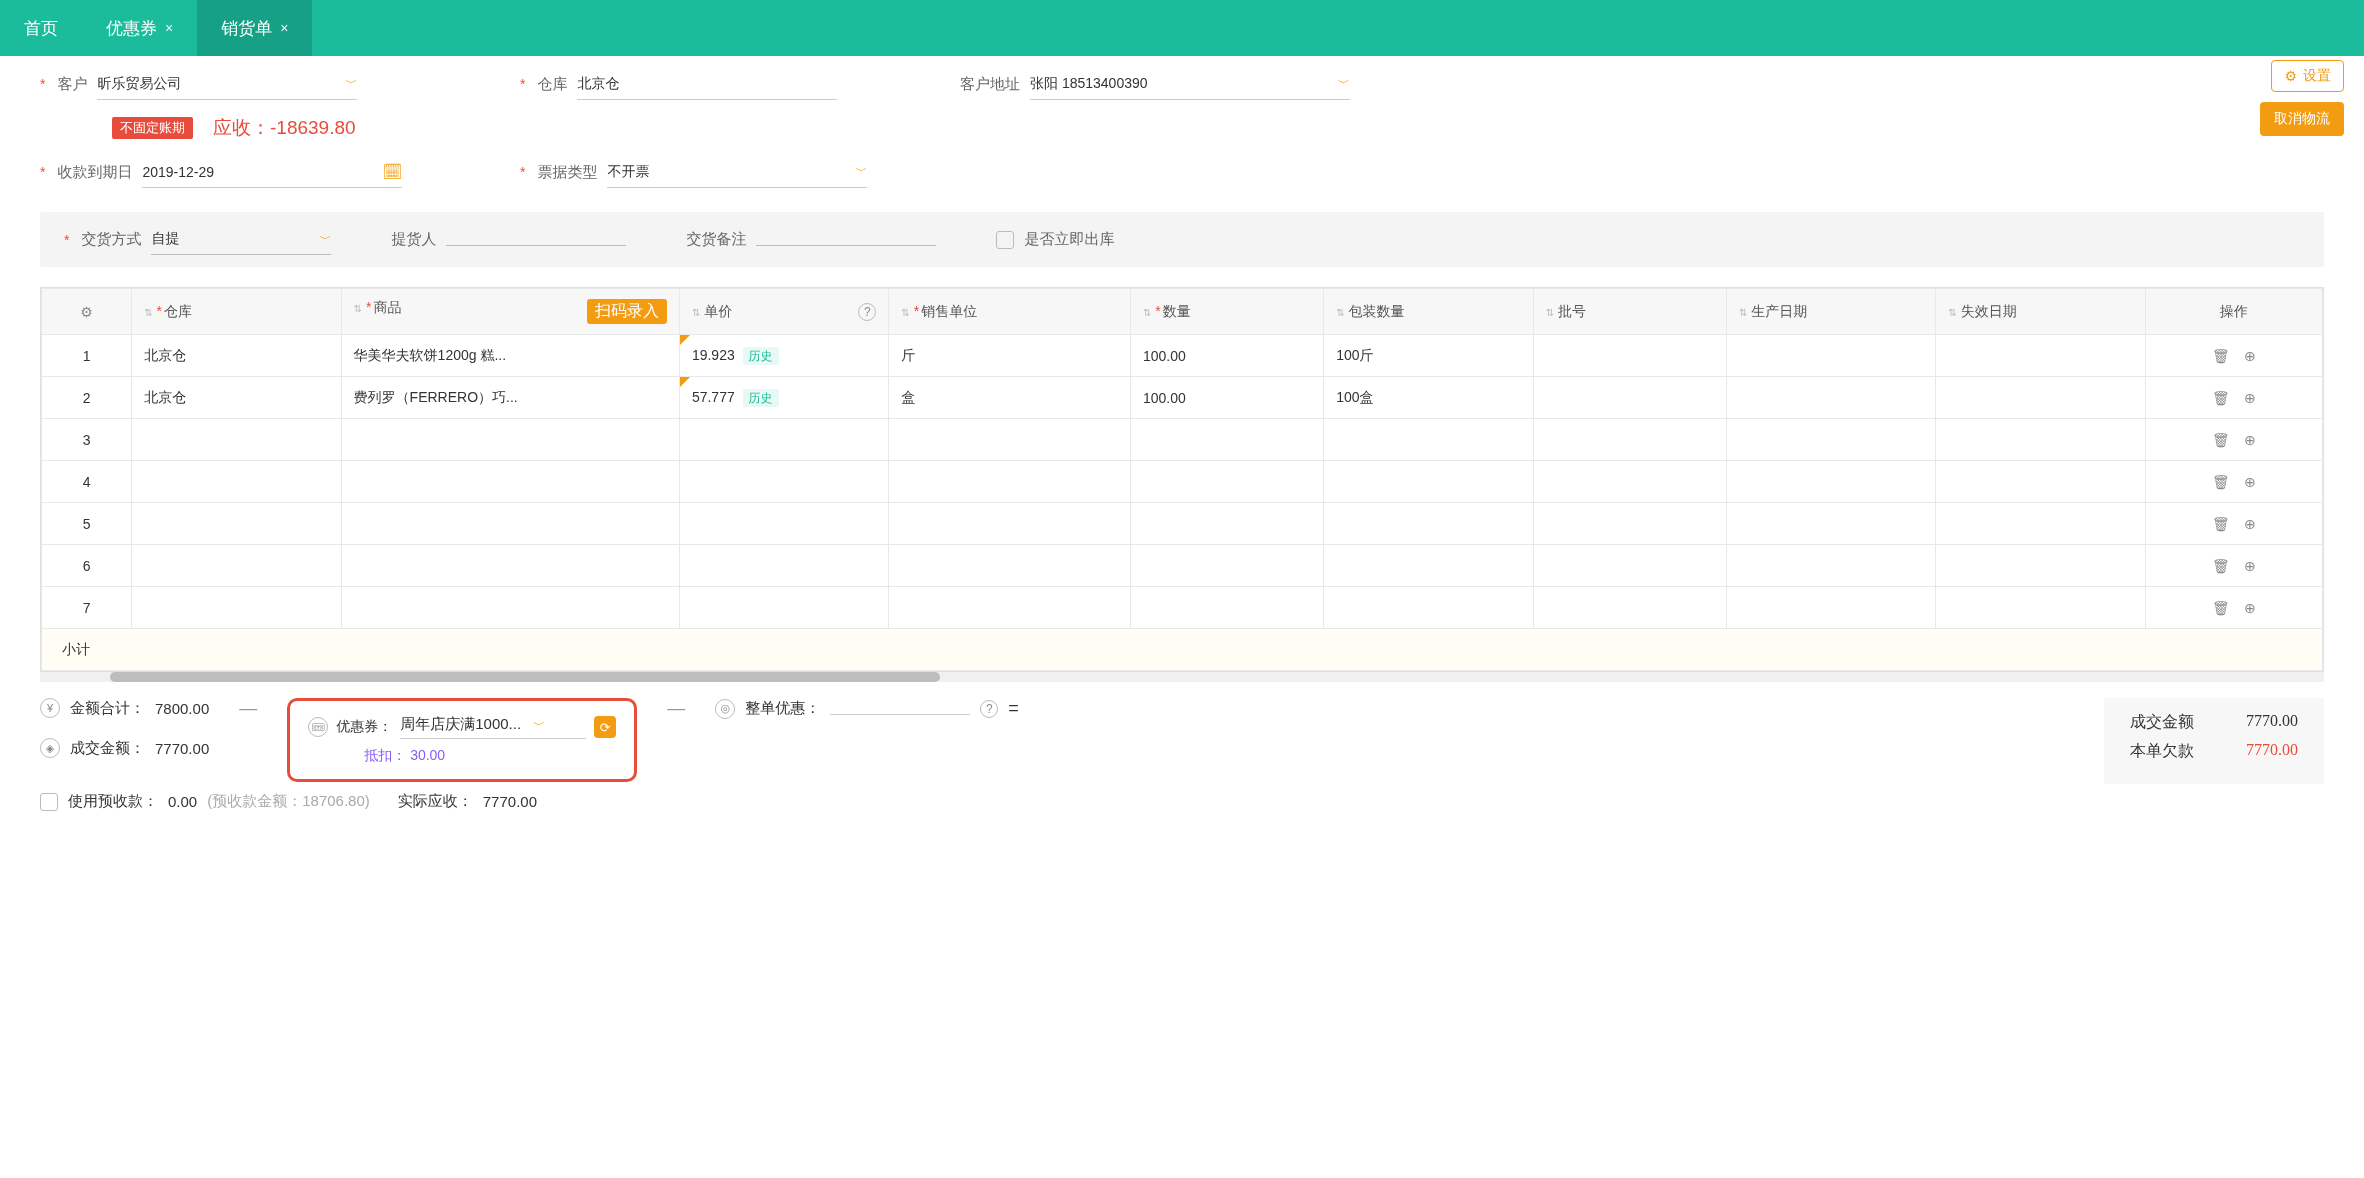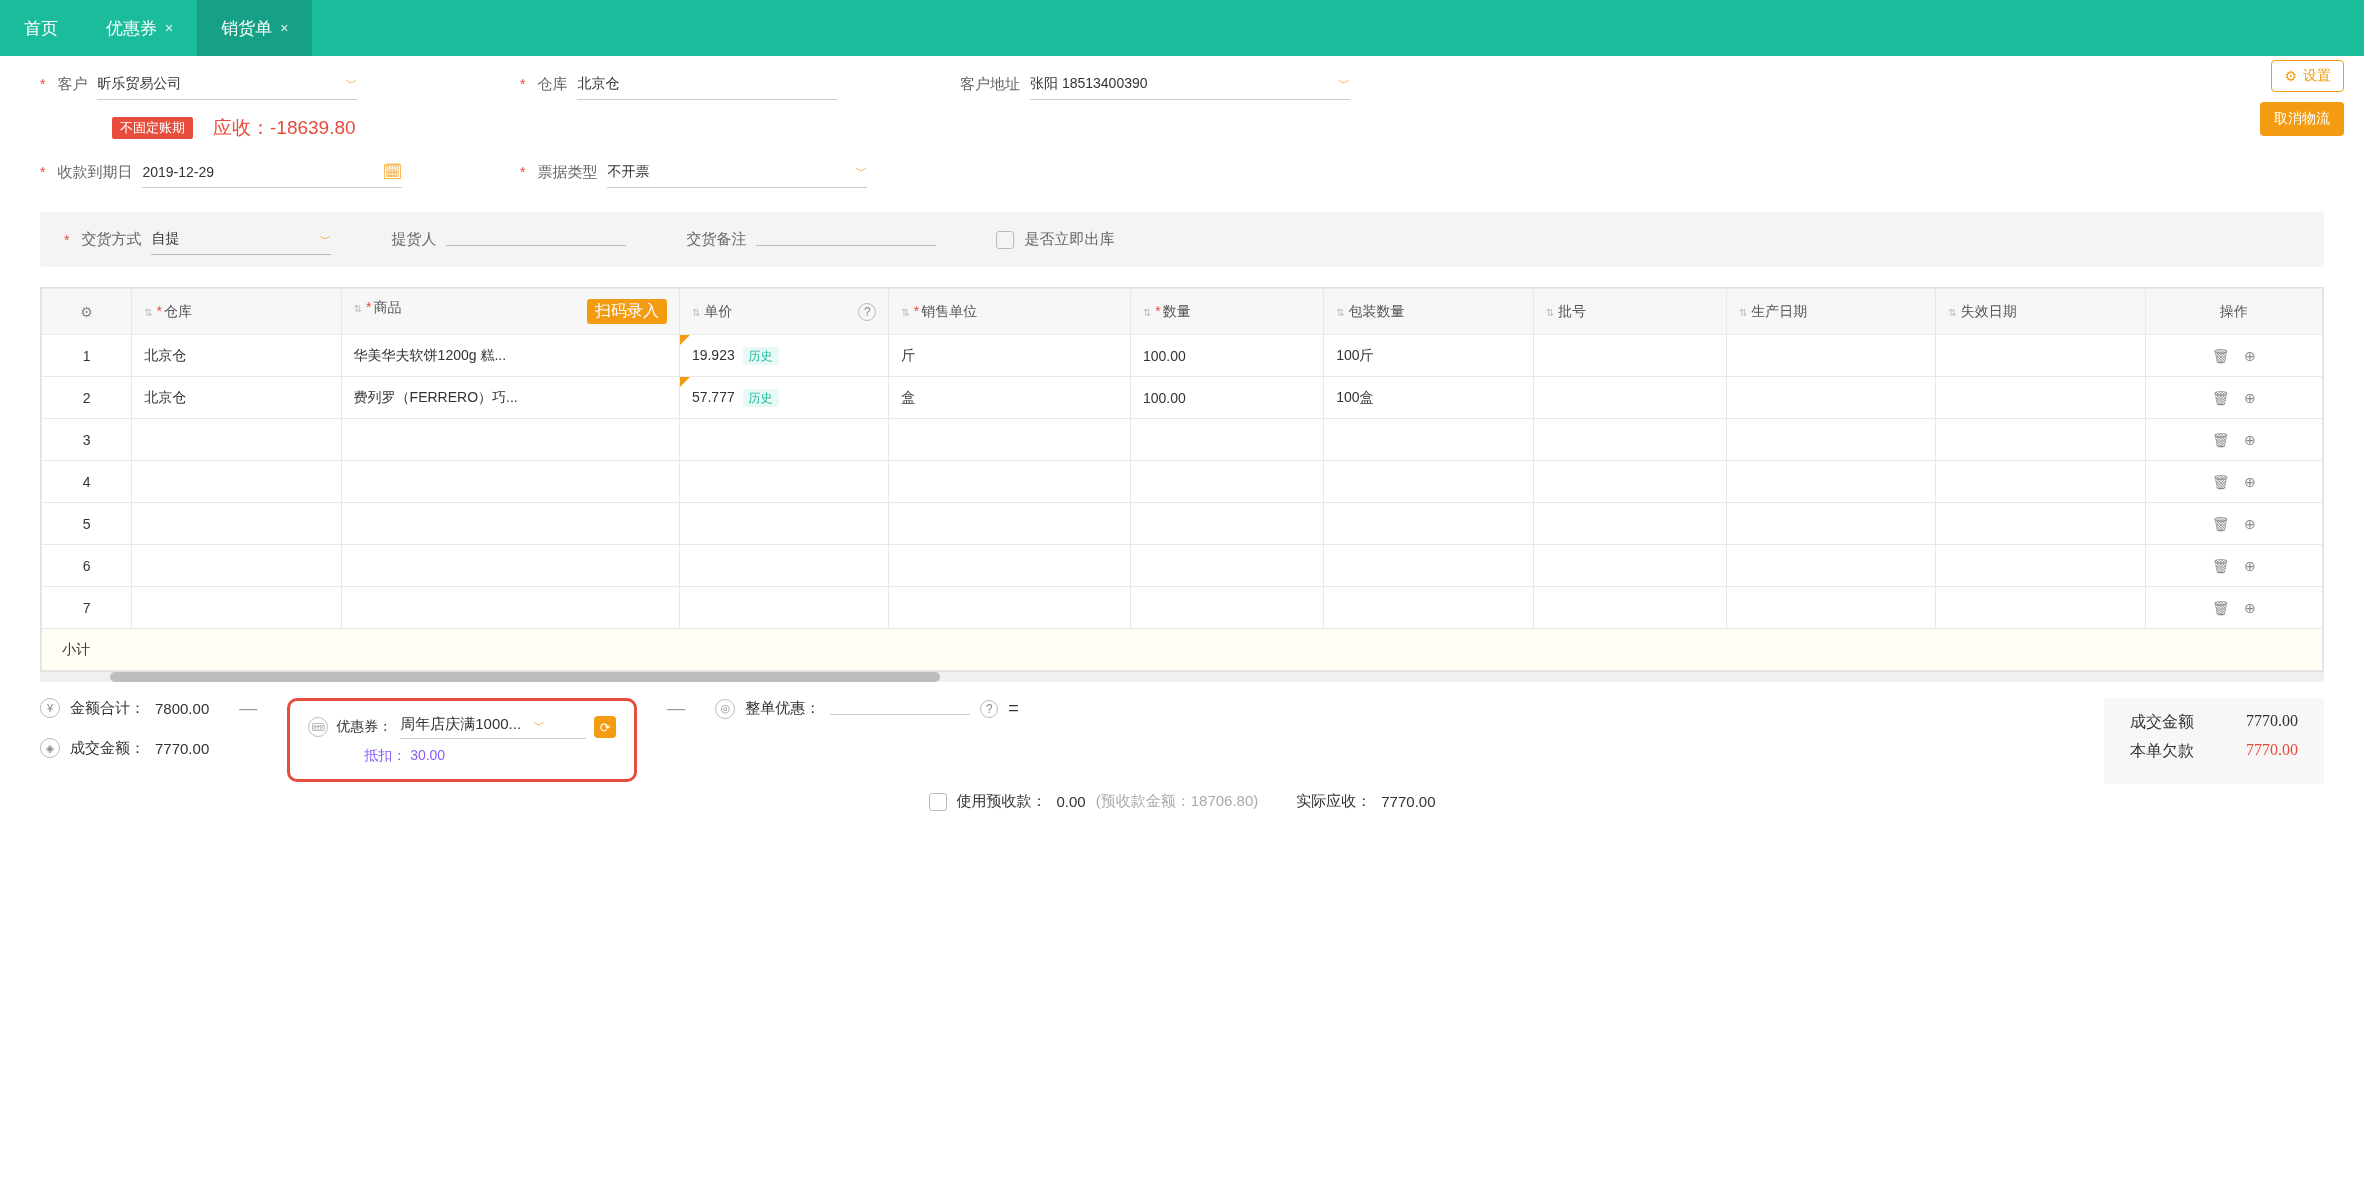--- a/index.html
+++ b/index.html
@@ -58,21 +58,21 @@
     .coupon-box { border: 3px solid #e74c3c; border-radius: 10px; padding: 14px 18px; min-width: 350px; }
     .coupon-row1 { display: flex; align-items: center; gap: 8px; }
     .coupon-row1 .name { flex: 1; border-bottom: 1px solid #ccc; padding-bottom: 4px; font-size: 15px; }
     .refresh { background: #f39c12; color: #fff; width: 22px; height: 22px; border-radius: 4px; display: inline-flex; align-items: center; justify-content: center; font-size: 13px; }
     .coupon-row2 { color: #8b5cf6; font-size: 14px; margin-top: 8px; padding-left: 56px; }
     .dash { color: #999; font-size: 18px; }
     .right-totals { margin-left: auto; background: #f7f7f7; padding: 14px 26px; min-width: 220px; font-family: Liberation Serif, serif; }
     .right-totals .line { display: flex; justify-content: space-between; gap: 30px; font-size: 16px; margin-bottom: 8px; }
     .right-totals .owe { color: #e74c3c; }
 
-    .bottom2 { margin: 8px 40px 0 40px; display: flex; align-items: center; gap: 38px; font-size: 15px; justify-content: center; }
+    .bottom2 { margin: 8px 40px 0 40px; display: flex; align-items: center; gap: 28px; font-size: 15px; }
     .grey-text { color: #aaa; }
   </style>
 </head>
 <body>
 
 <div class="top-tabs">
   <div class="top-tab">
     <span>首页</span>
   </div>
   <div class="top-tab">

